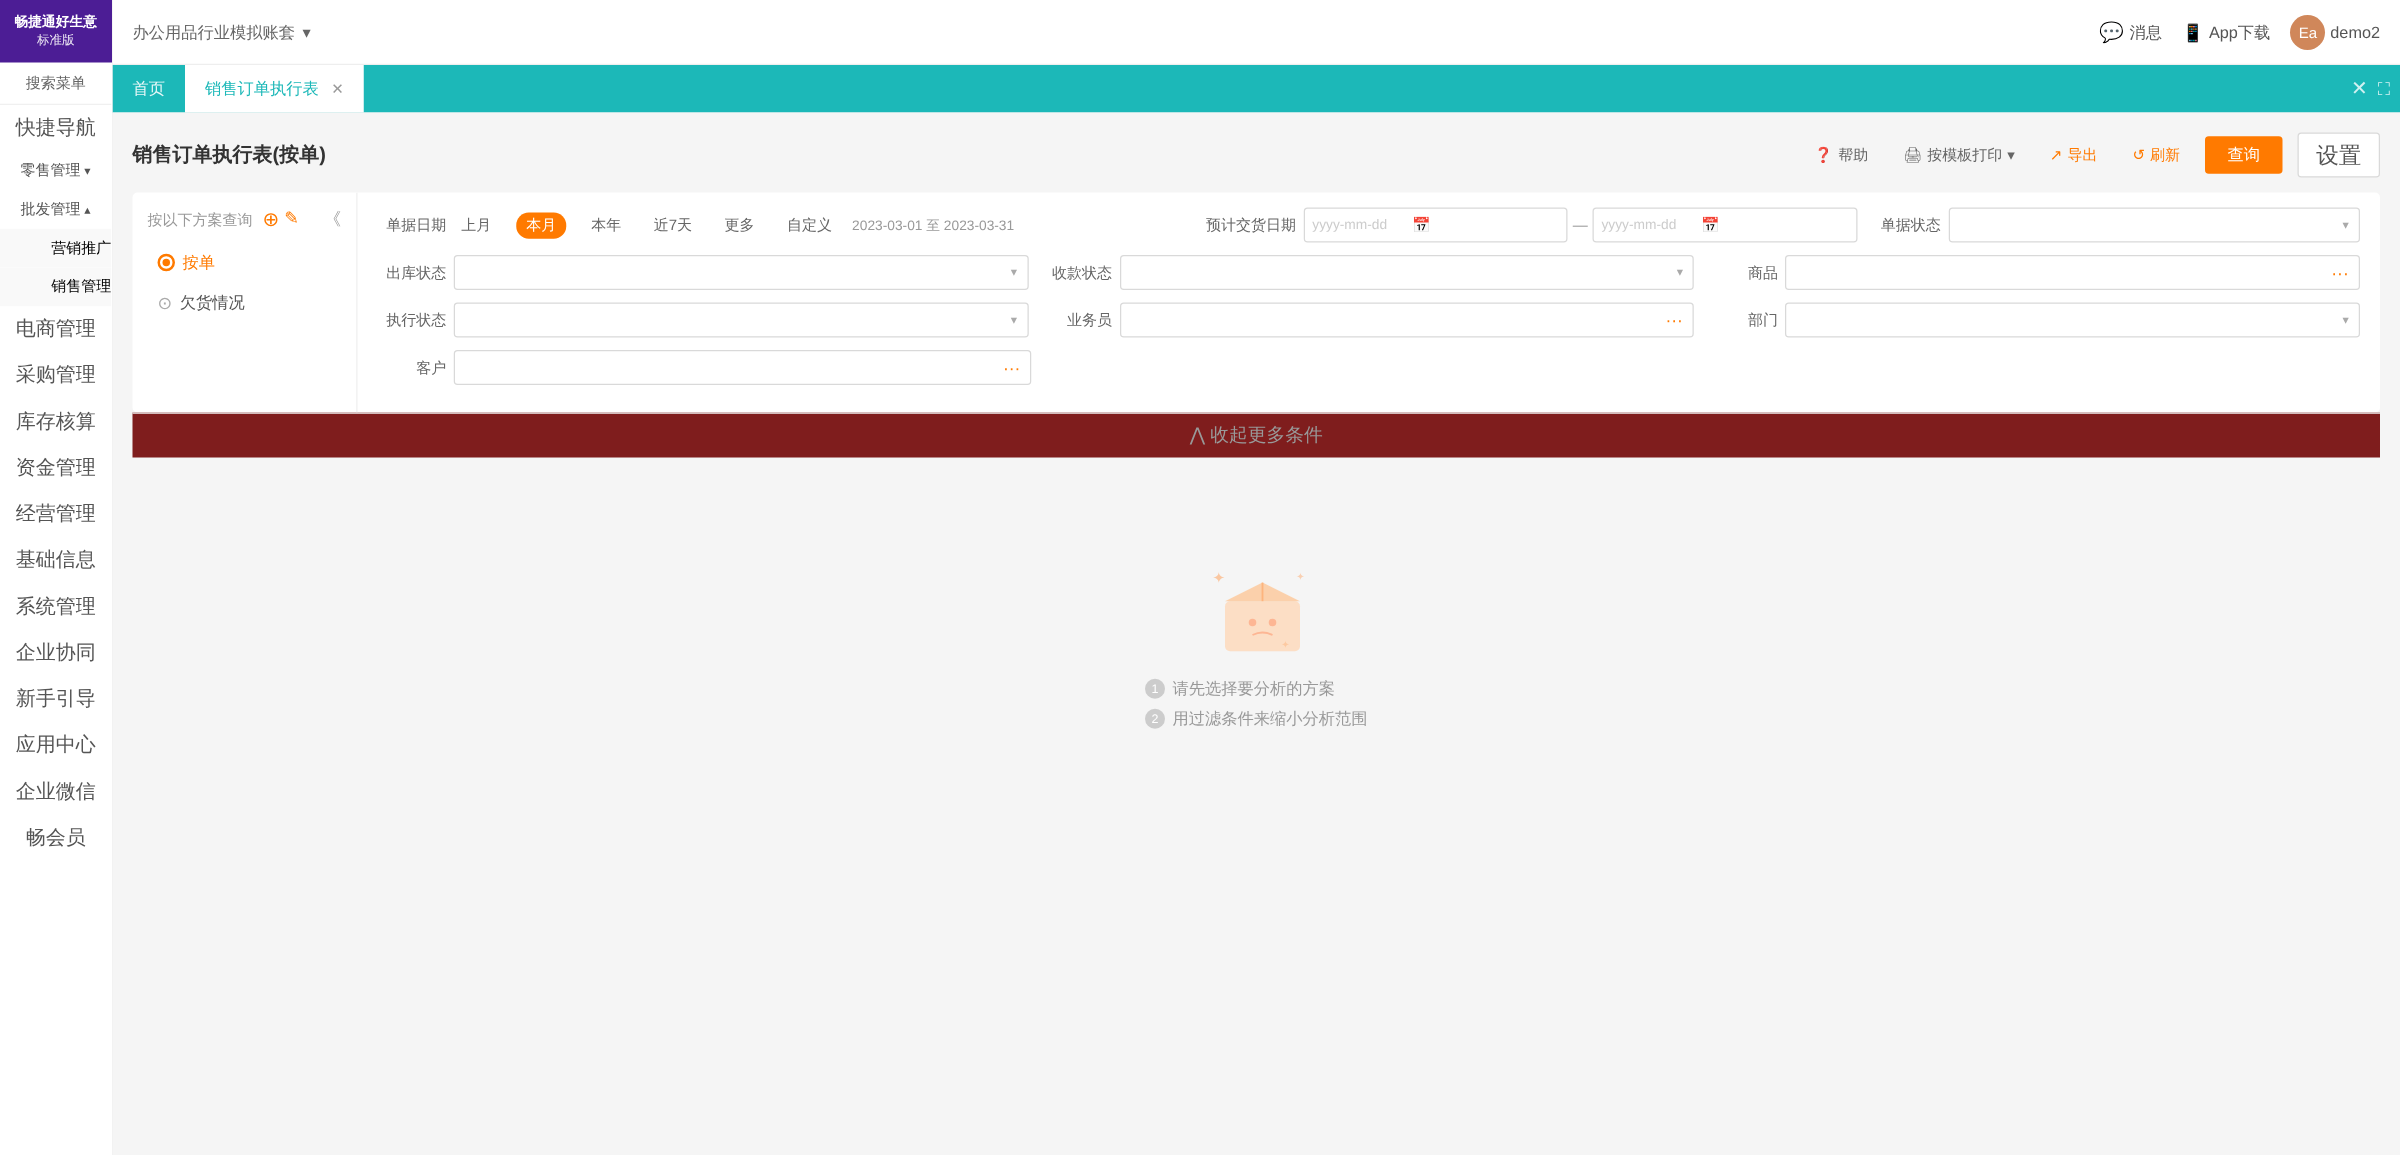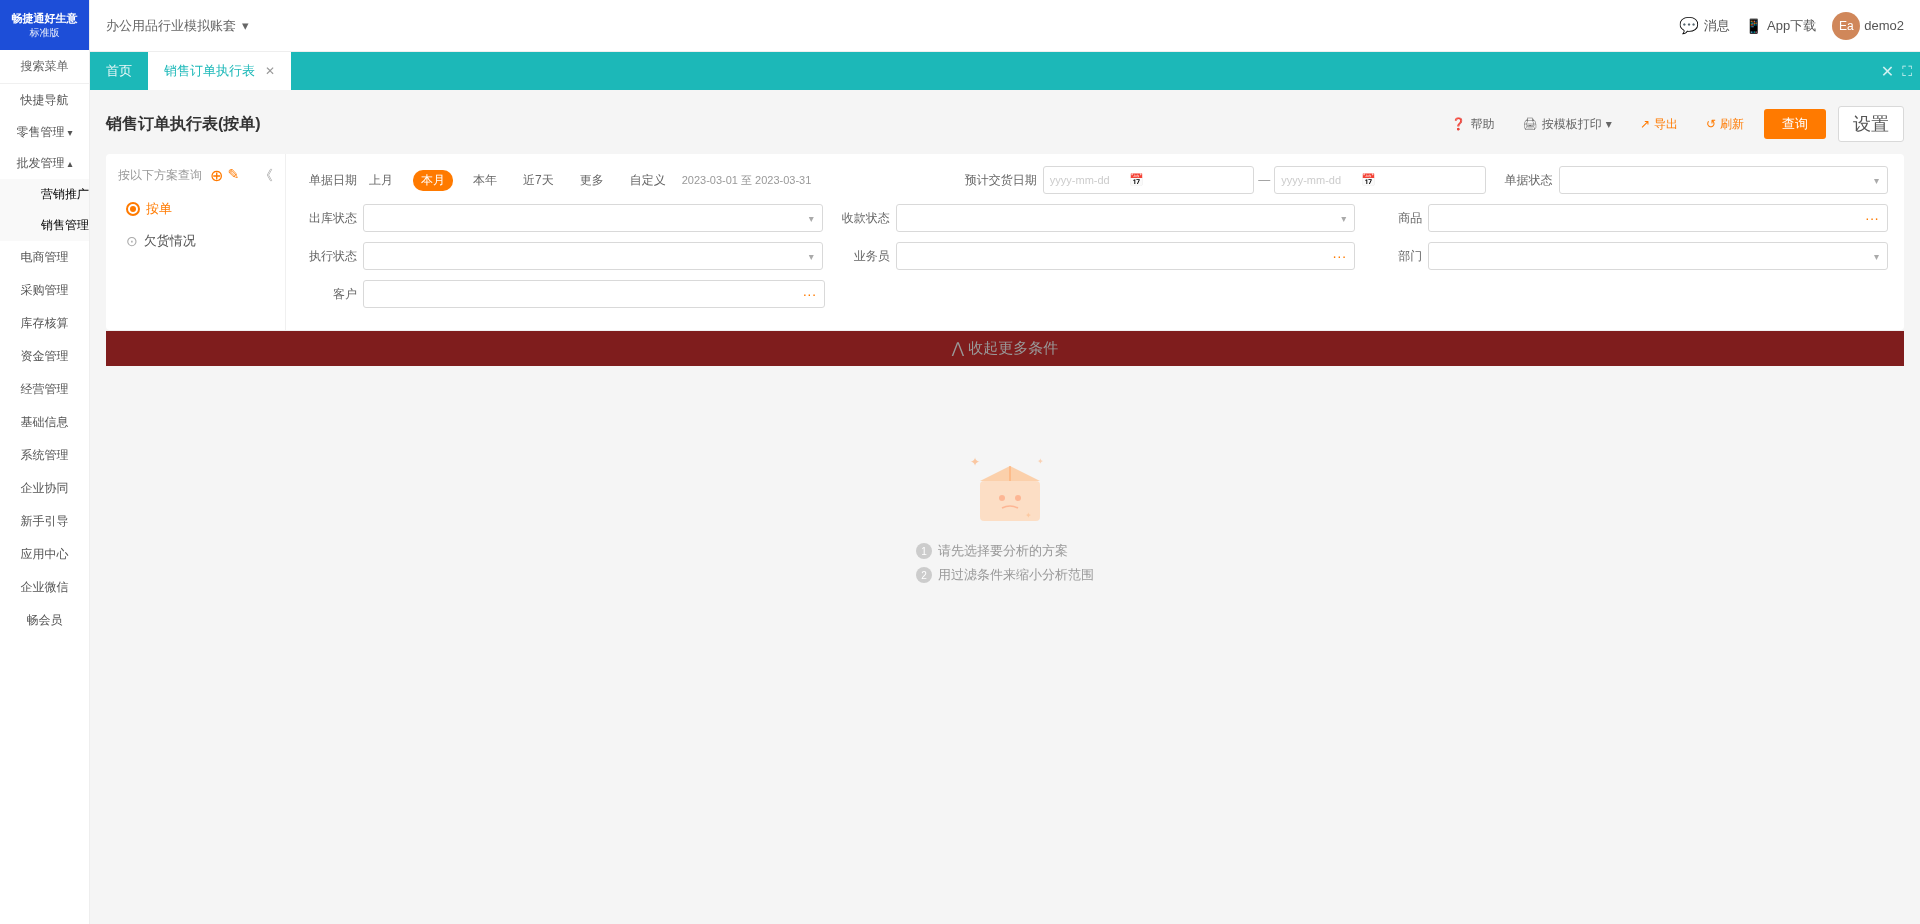--- a/index.html
+++ b/index.html
@@ -12,21 +12,21 @@
       display: flex;
       flex-direction: column;
       align-items: center;
       border-right: 1px solid #eee;
       flex-shrink: 0;
       overflow-y: auto;
     }
     .sidebar-logo {
       width: 90px;
       height: 50px;
-      background: #1d4ed8;
+      background: #4c1d95;
       display: flex;
       align-items: center;
       justify-content: center;
       color: #fff;
       font-size: 11px;
       font-weight: bold;
       text-align: center;
       flex-shrink: 0;
     }
     .sidebar-logo-text { line-height: 1.3; }
@@ -36,21 +36,21 @@
       color: #666;
       cursor: pointer;
       width: 100%;
       text-align: center;
       border-bottom: 1px solid #f0f0f0;
     }
     .sidebar-item {
       width: 100%;
       padding: 8px 0;
       text-align: right;
-      font-size: 12px;
+      font-size: 16px;
       color: #555;
       cursor: pointer;
       display: flex;
       flex-direction: column;
       align-items: center;
       gap: 2px;
     }
     .sidebar-section-header {
       width: 100%;
       padding: 7px 12px;

